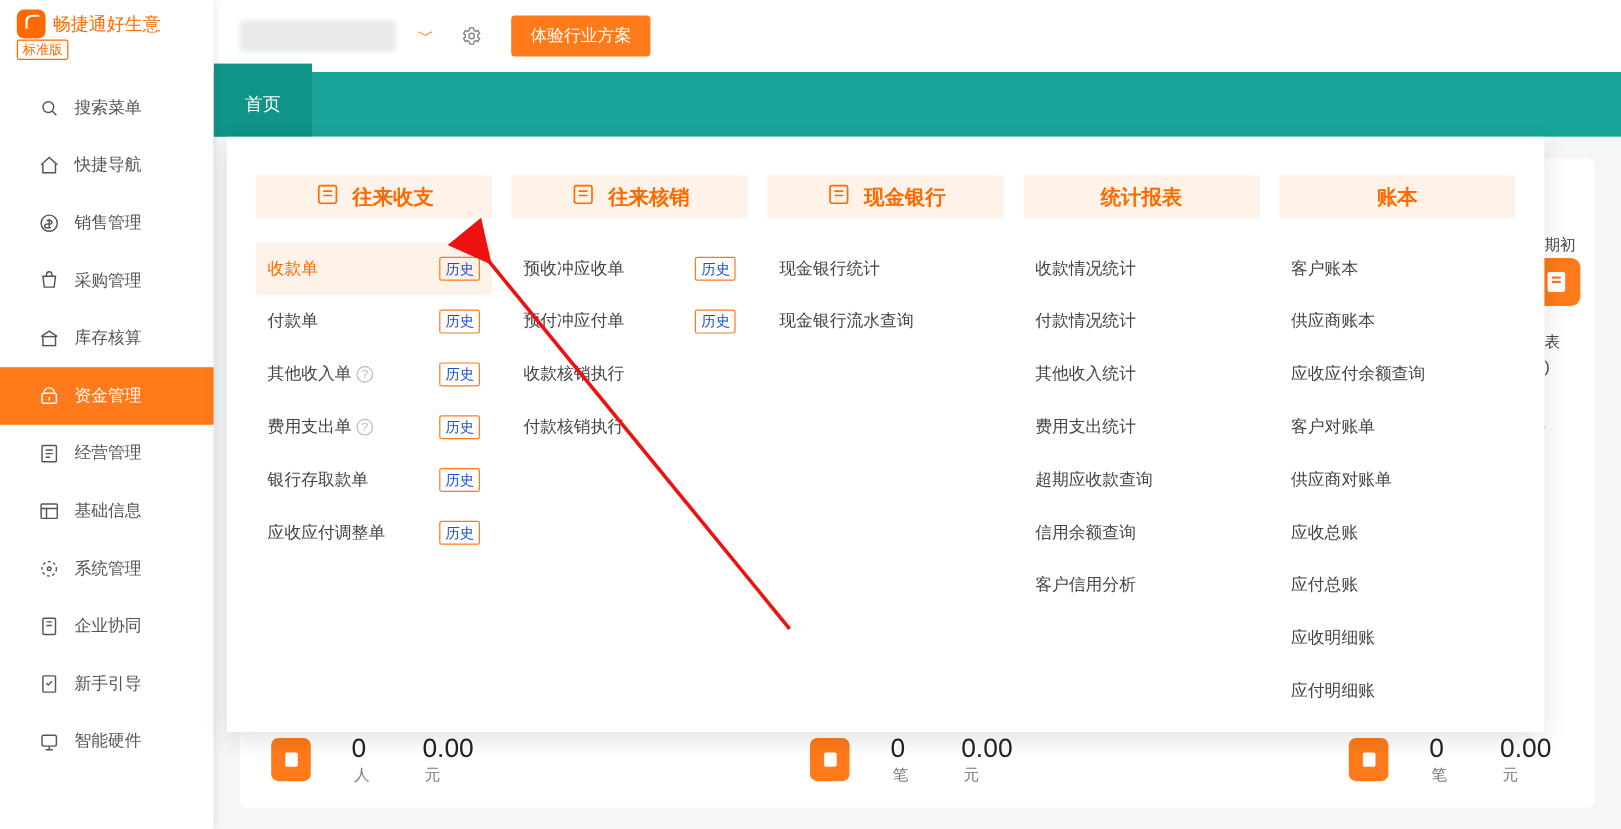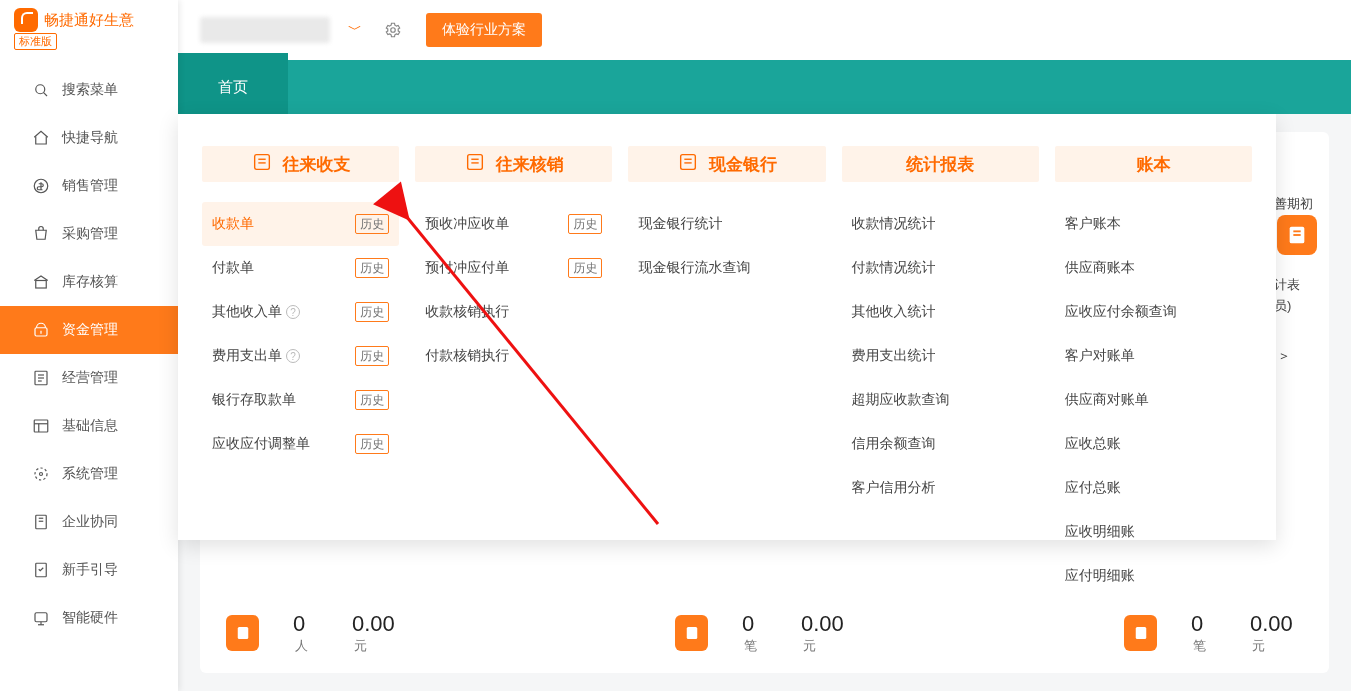--- a/index.html
+++ b/index.html
@@ -23,46 +23,46 @@
     
     .header { position:absolute; left:178px; top:0; right:0; height:60px; background:#fff; display:flex; align-items:center; padding:0 22px; gap:12px; }
     .masked { width:130px; height:26px; background:#e9e9e9; border-radius:3px; filter:blur(2px); }
     .chev { color:#ff6a00; font-size:14px; padding:0 6px; cursor:pointer; }
     .gear { width:26px; height:26px; display:flex; align-items:center; justify-content:center; color:#888; cursor:pointer; }
     .gear svg{ width:18px; height:18px; stroke:currentColor; fill:none; stroke-width:1.6;}
     .cta-btn { background:#ff7a1a; color:#fff; border:none; height:34px; padding:0 16px; border-radius:3px; font-size:14px; cursor:pointer; margin-left:8px; }
 
     
     .tealbar { position:absolute; left:178px; top:60px; right:0; height:54px; background:#1aa59a; display:flex; align-items:center; }
-    .tealtab { height:68px; padding:0 40px; display:flex; align-items:center; color:#fff; font-size:15px; background:#0f9488; }
+    .tealtab { height:68px; padding:0 26px; display:flex; align-items:center; color:#fff; font-size:15px; background:#0f9488; }
 
     
     .dash { position:absolute; left:178px; top:114px; right:0; bottom:0; background:#f5f6f7; }
     .rightcol { position:absolute; right:0; top:80px; width:90px; color:#444; font-size:13px; line-height:1.6; }
     .rightcol .orange-square{ width:40px; height:40px; border-radius:8px; background:#ff7a1a; margin:0 0 20px 16px; display:flex; align-items:center; justify-content:center; color:#fff;}
     .rightcol .orange-square svg{width:22px;height:22px;fill:#fff;}
     .bottom-cards { position:absolute; left:48px; bottom:36px; right:48px; display:flex; gap:40px; }
     .bcard { display:flex; align-items:center; gap:34px;margin-top:24px; }
     .bsquare { width:36px; height:36px; border-radius:6px; background:#ff7a1a; display:flex; align-items:center; justify-content:center; }
     .bsquare svg{width:18px;height:18px;fill:#fff;}
     .bnum { font-size:22px; color:#222; }
     .bunit{ font-size:13px; color:#777; margin-left:2px;}
     .dash-panel{ position:absolute; left:22px; right:22px; top:18px; bottom:18px; background:#fff; border-radius:6px; }
 
     
-    .mega { position:absolute; left:178px; top:114px; width:1098px; height:426px; background:#fff; box-shadow:0 6px 20px rgba(0,0,0,.12); z-index:20; padding:32px 18px 27px 18px; display:flex; gap:4px; }
+    .mega { position:absolute; left:189px; top:114px; width:1098px; height:496px; background:#fff; box-shadow:0 6px 20px rgba(0,0,0,.12); z-index:20; padding:32px 18px 27px 18px; display:flex; gap:4px; }
     .col { flex:1; min-width:0; padding:0 6px; }
     .col-head { height:36px; background:#fff3e9; color:#ff6a00; font-size:17px; font-weight:600; display:flex; align-items:center; justify-content:center; gap:10px; border-radius:2px; margin-bottom:20px; }
     .col-head.noicon{ justify-content:center;text-align:right; }
     .col-head svg{ width:22px; height:22px; stroke:#ff6a00; fill:none; stroke-width:1.5;}
     .row { height:44px; display:flex; align-items:center; justify-content:space-between; padding:0 10px; border-radius:3px; cursor:pointer; color:#444; }
     .row.selected{ background:#fff3e9; color:#ff6a00; }
     .row .lbl{ display:flex; align-items:center; gap:4px;}
     .qmark{ display:inline-flex; width:14px; height:14px; border:1px solid #bbb; border-radius:50%; font-size:10px; align-items:center; justify-content:center; color:#bbb;}
-    .hist{ border:1px solid #ff7a1a; color:#737373; font-size:12px; padding:0 4px; height:20px; line-height:18px; border-radius:2px; }
+    .hist{ border:1px solid #ff7a1a; color:#1d4ed8; font-size:12px; padding:0 4px; height:20px; line-height:18px; border-radius:2px; }
 
     
     .arrow-svg{ position:absolute; left:178px; top:114px; width:1098px; height:498px; z-index:30; pointer-events:none; }
   </style>
 </head>
 <body>
 
 <aside class="sidebar">
   <div class="logo-block">
     <div class="logo-row">

